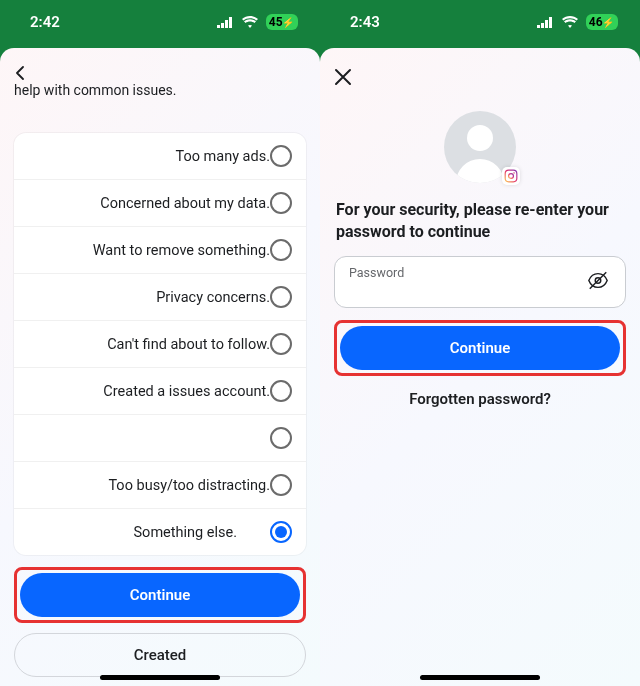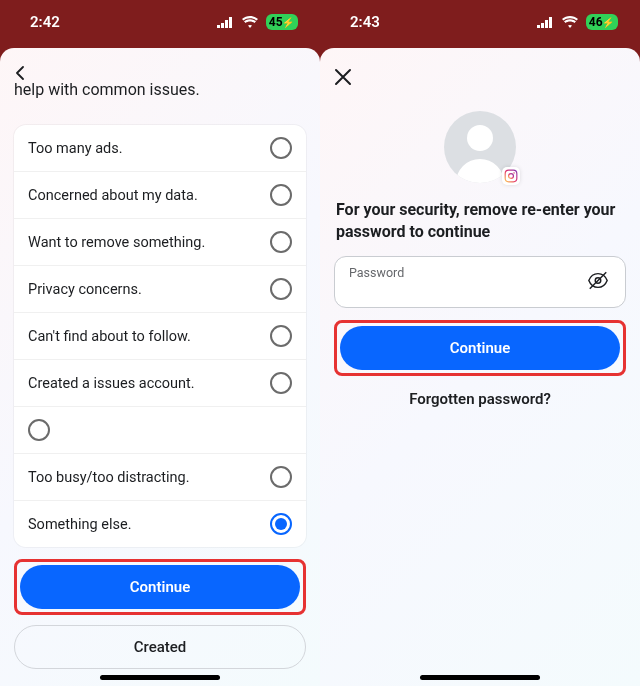--- a/index.html
+++ b/index.html
@@ -1,30 +1,30 @@
 <!DOCTYPE html>
 <html><head>
 <meta charset="utf-8">
 <style>
   * { box-sizing: border-box; margin: 0; padding: 0; font-family: -apple-system, BlinkMacSystemFont, 'Segoe UI', Roboto, Helvetica, Arial, sans-serif; }
   body { background: #e8e8e8; width: 640px; height: 686px; display: flex; }
-  .phone { width: 320px; height: 686px; background: #7f1d1d; border-radius: 0; position: relative; overflow: hidden; }
+  .phone { width: 320px; height: 686px; background: #15803d; border-radius: 0; position: relative; overflow: hidden; }
   .phone + .phone { margin-left: 0; }
   .status-bar { height: 44px; display: flex; justify-content: space-between; align-items: center; padding: 0 22px 0 30px; color: #fff; font-weight: 600; font-size: 15px; }
   .status-right { display: flex; align-items: center; gap: 8px; }
   .signal-icon, .wifi-icon { display: inline-flex; }
   .battery-badge { background: #31d158; color: #000; border-radius: 6px; padding: 1px 3px; font-size: 12px; font-weight: 700; display: flex; align-items: center; }
   .bolt { font-size: 10px; }
   .sheet { position: absolute; top: 48px; left: 0; right: 0; bottom: 0; background: linear-gradient(135deg, #fef6f7 0%, #f7f8fe 50%, #f4fbfd 100%); border-radius: 14px 14px 0 0; overflow: hidden; }
   .sheet-inner { padding: 14px; height: 100%; position: relative; }
   .back-btn { background: none; border: none; padding: 4px 0; margin-bottom: 4px; cursor: pointer; }
   .close-btn { background: none; border: none; padding: 6px 0; margin-bottom: 8px; cursor: pointer; }
-  .help-text-cut { height: 18px; overflow: hidden; position: relative; top: -10px; margin-bottom: 16px; color: #1c1e21; font-size: 16px; line-height: 18px; }
+  .help-text-cut { height: 18px; overflow: hidden; position: relative; top: -10px; margin-bottom: 24px; color: #1c1e21; font-size: 14px; line-height: 18px; }
   .options-card { background: #fff; border-radius: 12px; overflow: hidden; box-shadow: 0 0 0 1px rgba(0,0,0,0.04); }
-  .option-row { display: flex; justify-content: space-between; align-items: center; padding: 12px 14px; border-bottom: 1px solid #f0f0f0; cursor: pointer; }
+  .option-row { display: flex; justify-content: flex-end; align-items: center; padding: 12px 14px; border-bottom: 1px solid #f0f0f0; cursor: pointer; }
   .option-row:last-child { border-bottom: none; gap: 33px; }
   .option-label { font-size: 14.5px; color: #1c1e21; }
   .radio { width: 22px; height: 22px; border: 2px solid #6b6b6b; border-radius: 50%; position: relative; flex-shrink: 0; }
   .radio.selected { border-color: #0866ff; }
   .radio.selected::after { content: ''; position: absolute; top: 3px; left: 3px; width: 12px; height: 12px; background: #0866ff; border-radius: 50%; }
   .btn-primary { width: calc(100% - 0px); margin-top: 14px; padding: 13px; background: #0866ff; color: #fff; border: none; border-radius: 22px; font-size: 15px; font-weight: 600; cursor: pointer; }
   .btn-secondary { width: 100%; margin-top: 10px; padding: 12px; background: transparent; color: #1c1e21; border: 1px solid #d3d6db; border-radius: 22px; font-size: 15px; font-weight: 500; cursor: pointer; }
   .highlight-box { border: 3px solid #e63232; border-radius: 8px; padding: 3px; margin-top: 12px; }
   .highlight-box .btn-primary { margin-top: 0; }
   .home-indicator { position: absolute; bottom: 6px; left: 50%; transform: translateX(-50%); width: 120px; height: 5px; background: #000; border-radius: 3px; }
@@ -168,21 +168,21 @@
                   <stop offset="1" stop-color="#833ab4"></stop>
                 </linearGradient>
               </defs>
               <rect x="2" y="2" width="20" height="20" rx="6" fill="none" stroke="url(#ig)" stroke-width="2"></rect>
               <circle cx="12" cy="12" r="4.2" fill="none" stroke="url(#ig)" stroke-width="2"></circle>
               <circle cx="17.2" cy="6.8" r="1.3" fill="url(#ig)"></circle>
             </svg>
         </div>
       </div>
 
-      <div class="security-title">For your security, remove re-enter your password to continue</div>
+      <div class="security-title">For your security, please re-enter your password to continue</div>
 
       <div class="password-field">
         <label>Password</label>
         <input type="password" style="">
         <button class="eye-toggle">
           <svg width="22" height="22" viewBox="0 0 24 24">
               <path d="M2 12 C4 7 8 4.5 12 4.5 C16 4.5 20 7 22 12 C20 17 16 19.5 12 19.5 C8 19.5 4 17 2 12 Z" fill="none" stroke="#1c1e21" stroke-width="1.6"></path>
               <circle cx="12" cy="12" r="3" fill="none" stroke="#1c1e21" stroke-width="1.6"></circle>
               <line x1="3" y1="21" x2="21" y2="3" stroke="#1c1e21" stroke-width="1.6"></line>
             </svg>

